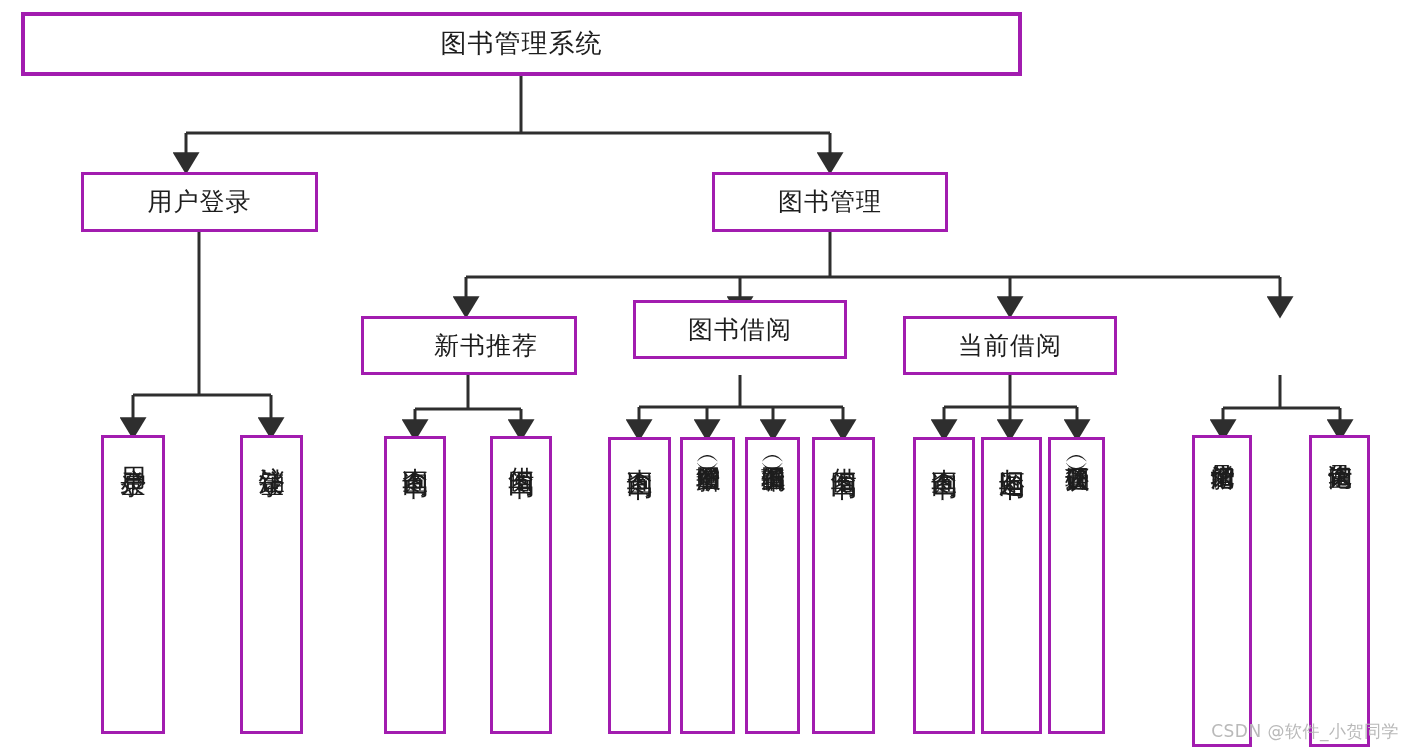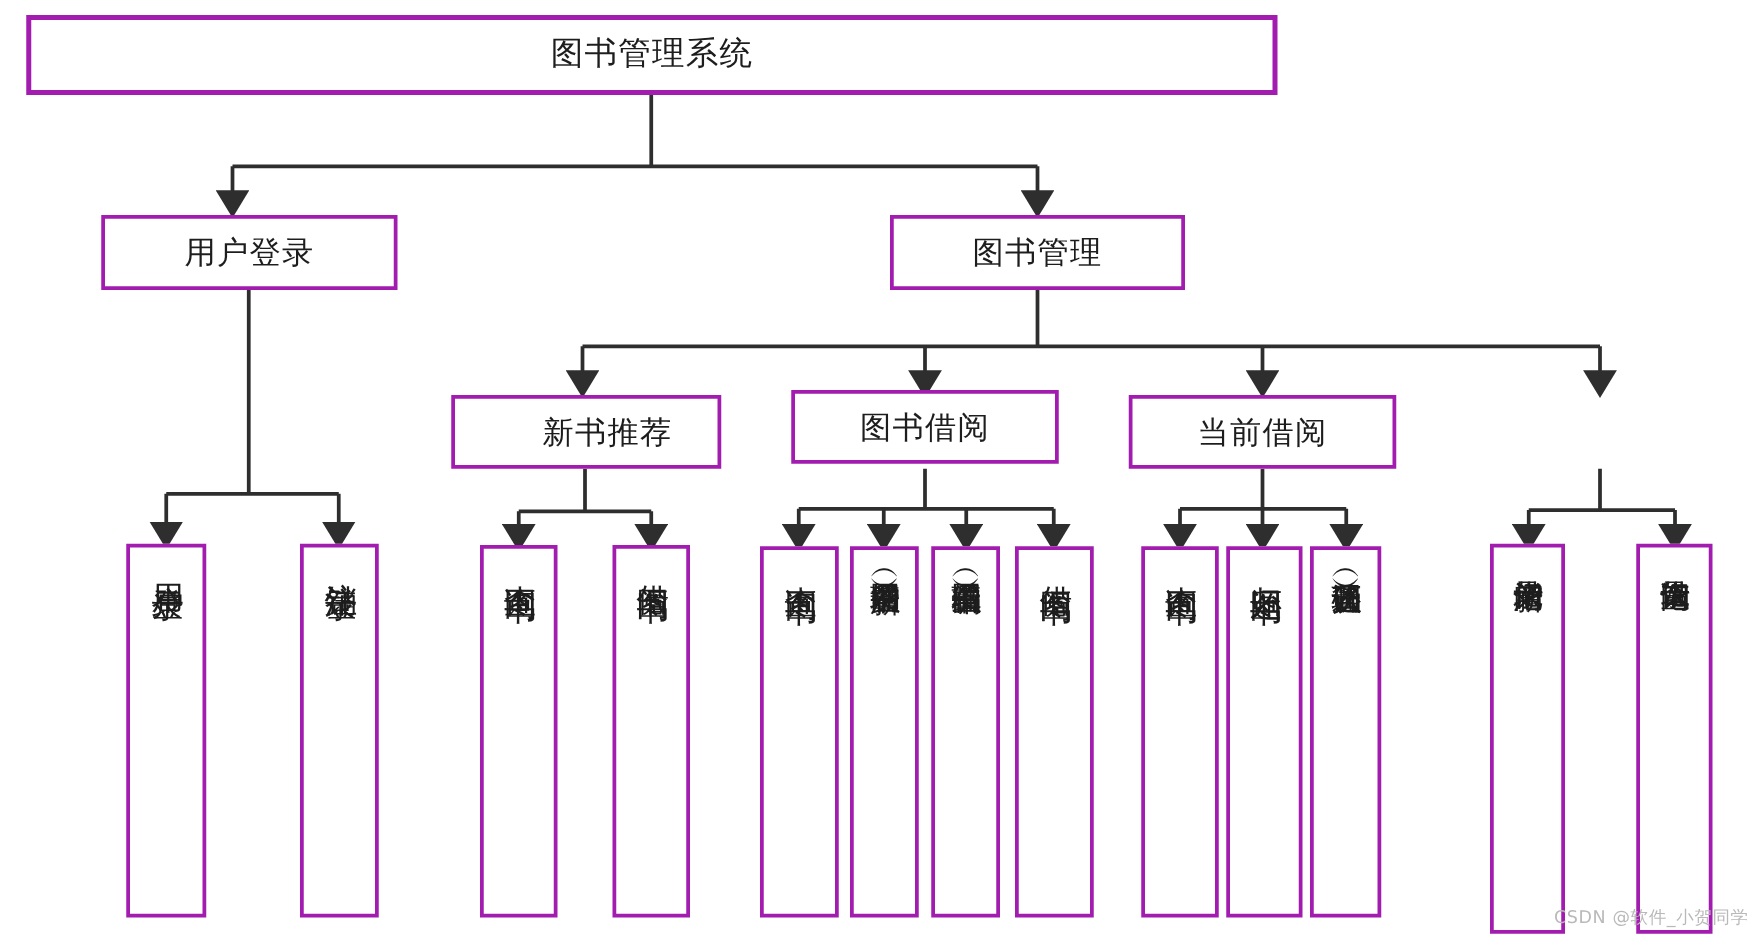--- a/index.html
+++ b/index.html
@@ -20,21 +20,21 @@
   .node.root .lbl{font-size:26px;}
 
   
   .v{align-items:flex-start;padding-top:8px;}
   .v .lbl{writing-mode:vertical-rl;text-orientation:upright;
           font-size:25px;line-height:1.06;letter-spacing:2px;
           white-space:nowrap;}
   .v.wide .lbl{font-size:26px;}
   .v.narrow .lbl{font-size:24px;letter-spacing:0px;}
 
-  .watermark{position:absolute;right:6px;bottom:4px;font-size:14px;
+  .watermark{position:absolute;right:6px;bottom:4px;font-size:17px;
              color:#b9b9b9;white-space:nowrap;letter-spacing:0.5px;}
 </style>
 </head>
 <body>
 
 <div id="canvas">
 
   <svg class="links" viewBox="0 0 1405 747">
     <defs>
       <marker id="ar" markerWidth="9" markerHeight="9" refX="3.6" refY="4.5" orient="auto" markerUnits="strokeWidth">
@@ -92,21 +92,21 @@
   <div class="node h" style="left:81px;top:172px;width:237px;height:60px;">
     <span class="lbl">用户登录</span>
   </div>
   <div class="node h" style="left:712px;top:172px;width:236px;height:60px;">
     <span class="lbl">图书管理</span>
   </div>
 
   <div class="node h" style="left:361px;top:316px;width:216px;height:59px;padding-left:34px;">
     <span class="lbl">新书推荐</span>
   </div>
-  <div class="node h" style="left:633px;top:312px;width:214px;height:59px;">
+  <div class="node h" style="left:633px;top:300px;width:214px;height:59px;">
     <span class="lbl">图书借阅</span>
   </div>
   <div class="node h" style="left:903px;top:316px;width:214px;height:59px;">
     <span class="lbl">当前借阅</span>
   </div>
 
   <div class="node v wide" style="left:101px;top:435px;width:64px;height:299px;">
     <span class="lbl">用户登录</span>
   </div>
   <div class="node v wide" style="left:240px;top:435px;width:63px;height:299px;">

